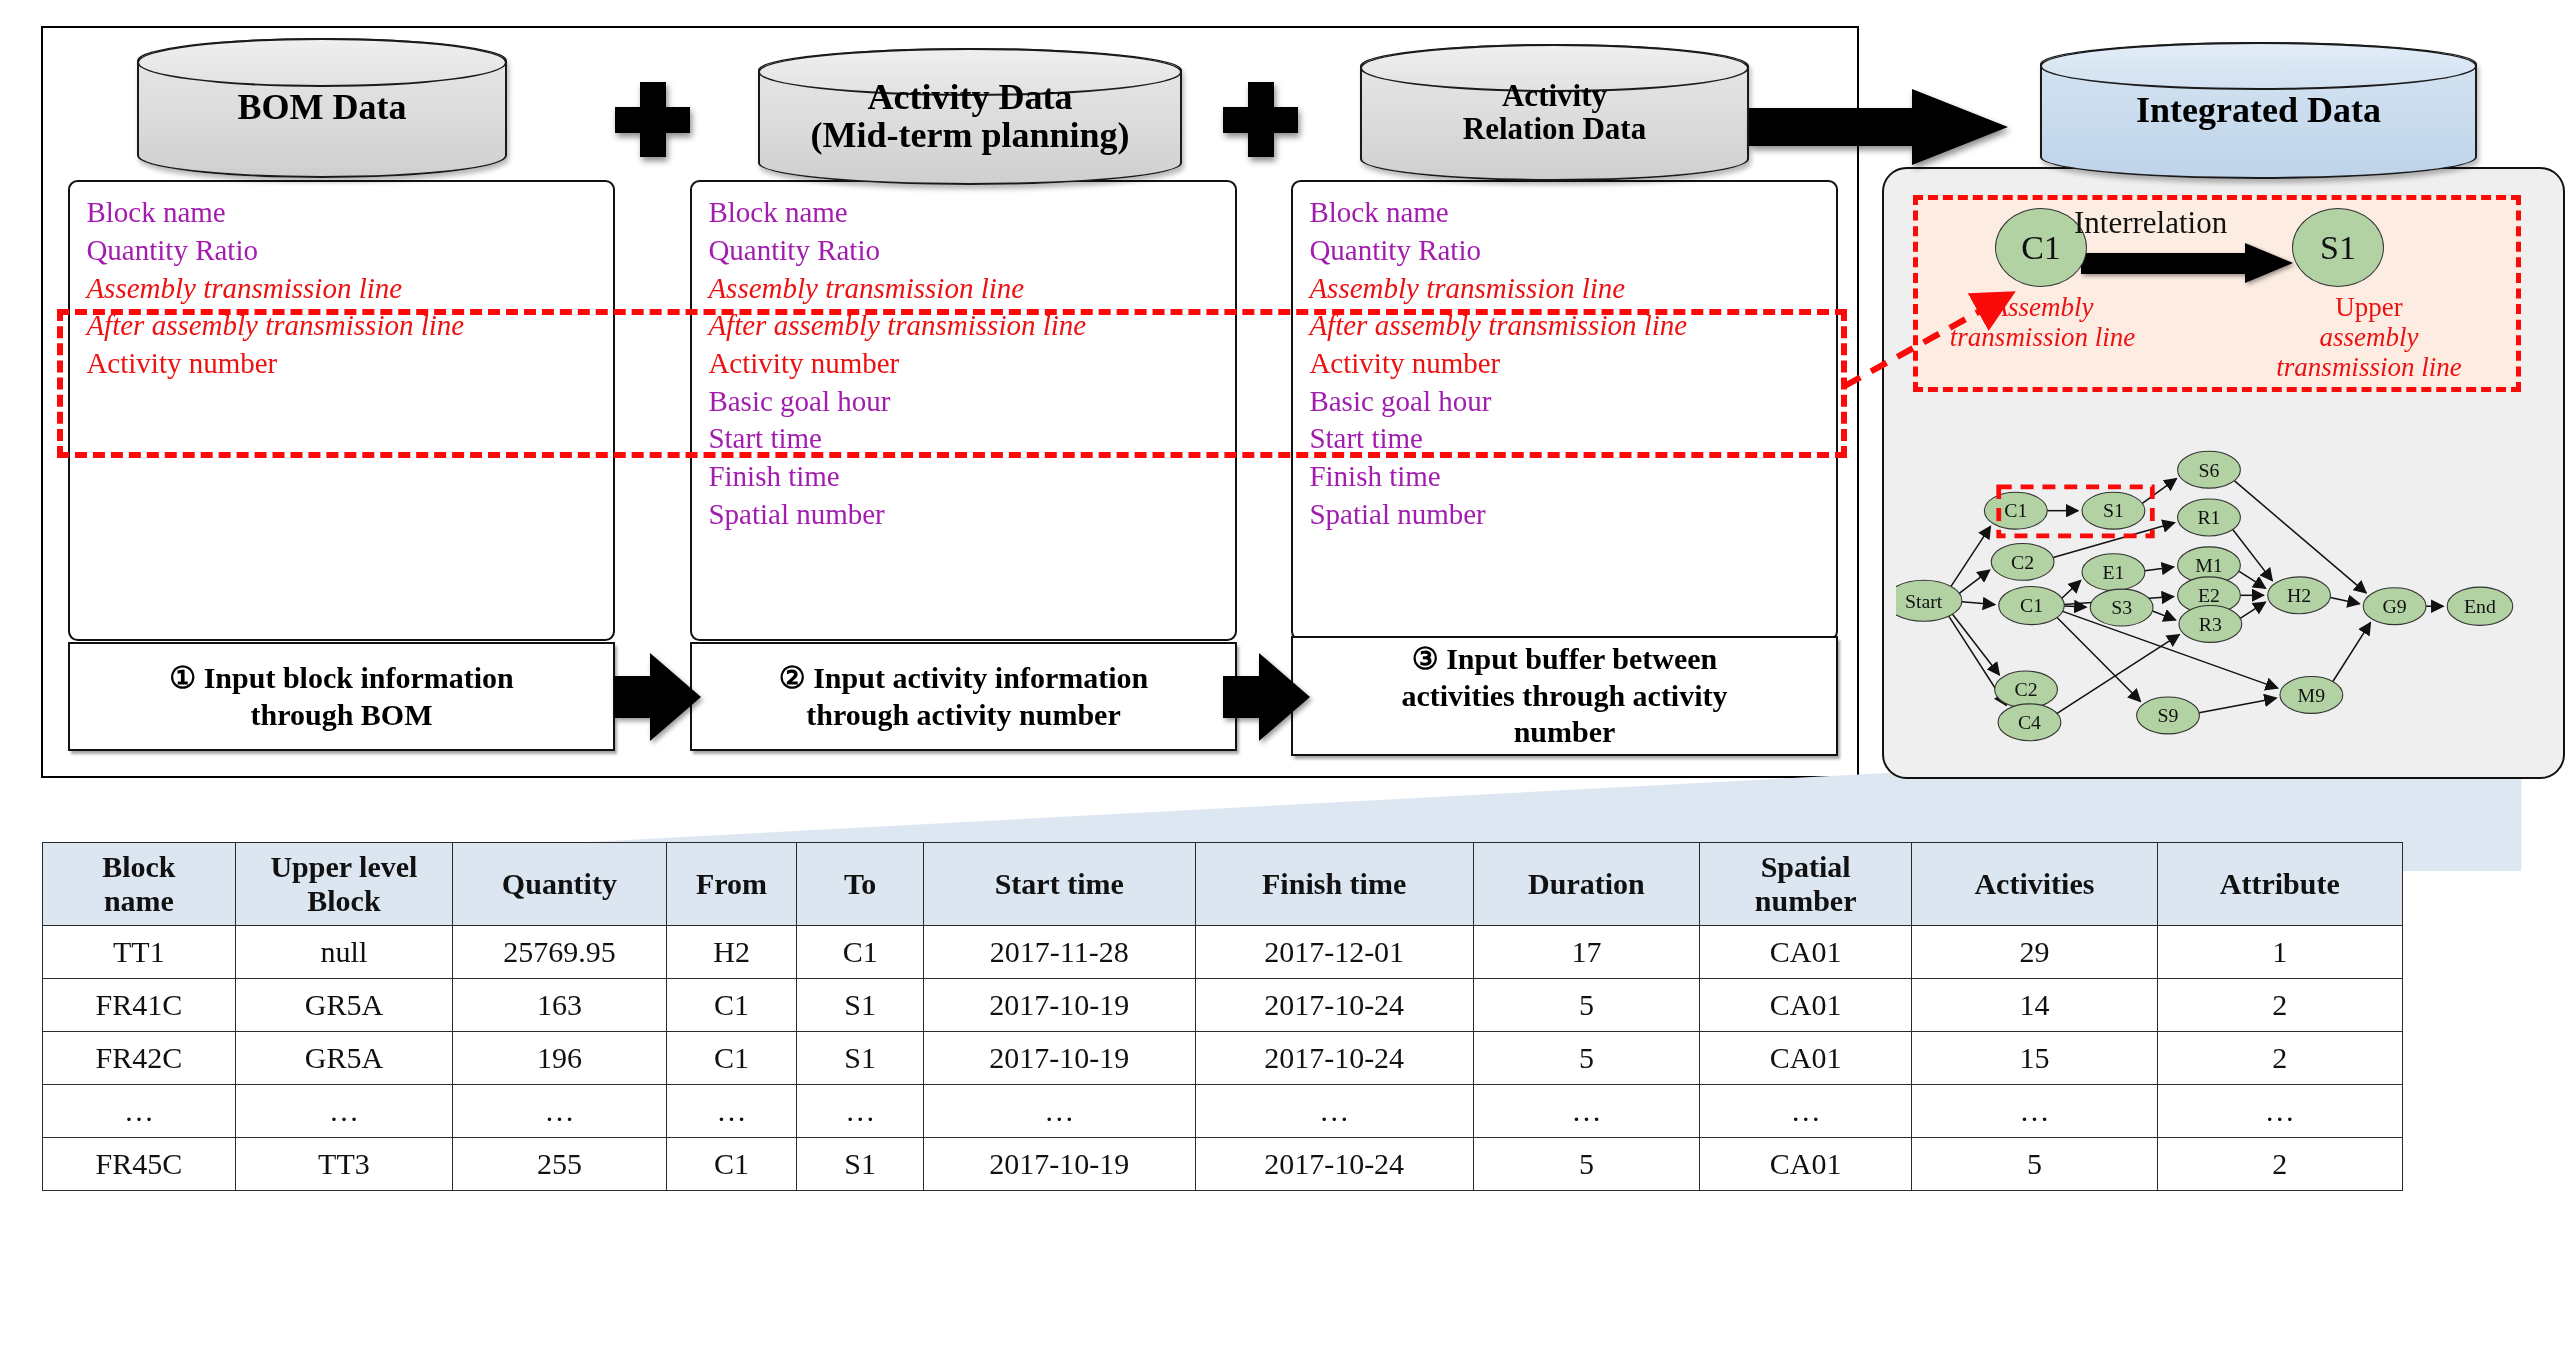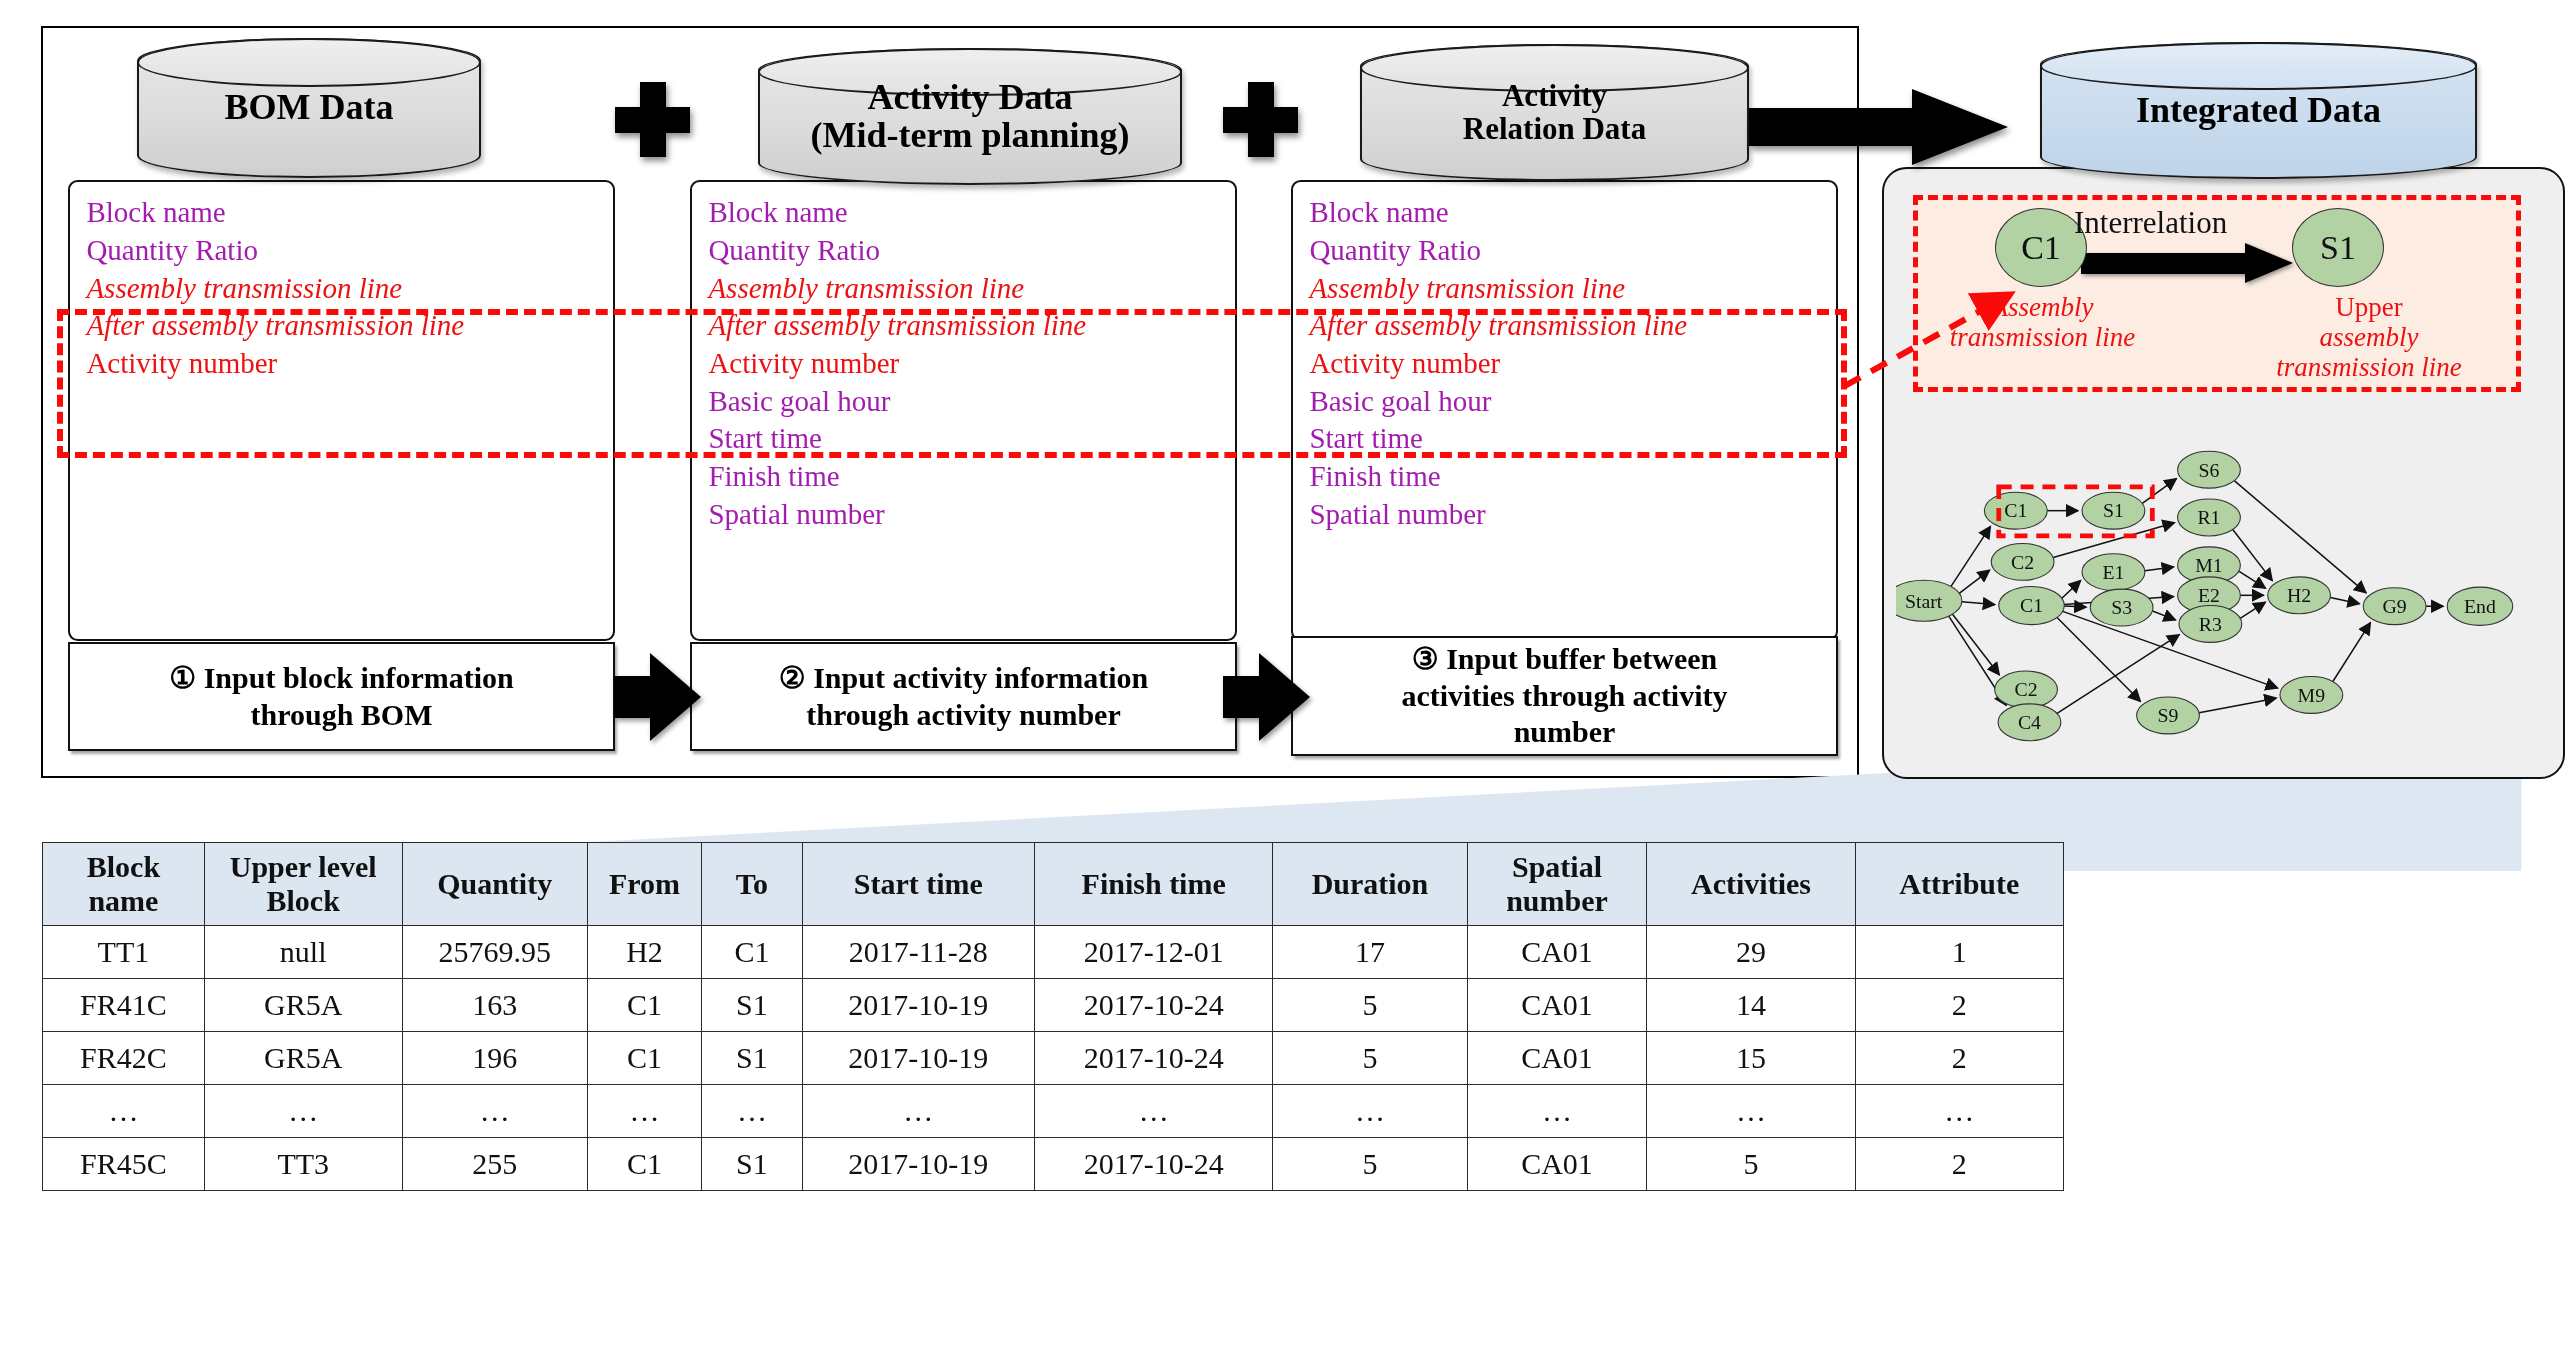--- a/index.html
+++ b/index.html
@@ -37,21 +37,21 @@
     border: 2px solid #1a1a1a;
     border-radius: 50%;
     background: linear-gradient(180deg,#efefef,#e2e2e2);
   }
   .cylinder > span { position: relative; z-index: 2; }
   .cyl-blue {
     background: linear-gradient(180deg,#d6e4f2 0%,#cadcee 55%,#bed3e9 100%);
   }
   .cyl-blue::before { background: linear-gradient(180deg,#e2edf7,#d2e1f1); }
 
-  #cyl-bom   { left: 137px;  top: 38px; width: 344px; height: 140px; font-size: 36px; }
+  #cyl-bom   { left: 137px;  top: 38px; width: 370px; height: 140px; font-size: 36px; }
   #cyl-act   { left: 758px; top: 48px; width: 424px; height: 137px; font-size: 36px; }
   #cyl-rel   { left: 1360px; top: 44px; width: 389px; height: 137px; font-size: 31px; }
   #cyl-int   { left: 2040px; top: 42px; width: 437px; height: 137px; font-size: 36px; }
 
   
   .plus {
     position: absolute; width: 75px; height: 75px; z-index: 9;
     filter: drop-shadow(2.7px 4.1px 3.4px rgba(0,0,0,.45));
   }
   .plus::before, .plus::after {
@@ -195,21 +195,21 @@
   
   #netgraph { position: absolute; left: 1896px; top: 396px; width: 656px; height: 372px; z-index: 4; }
 
   
   #wedge { position: absolute; left: 0px; top: 772px; width: 2576px; height: 99px; z-index: 1; }
 
   
   table.data-table {
     position: absolute;
     left: 42px; top: 842px;
-    width: 2022px;
+    width: 2361px;
     border-collapse: collapse;
     background: #fff;
     z-index: 3;
     padding-left: 24px;
   }
   table.data-table th, table.data-table td {
     border: 1.4px solid #2b2b2b;
     text-align: center;
     font-size: 30px;
     color: #111;

